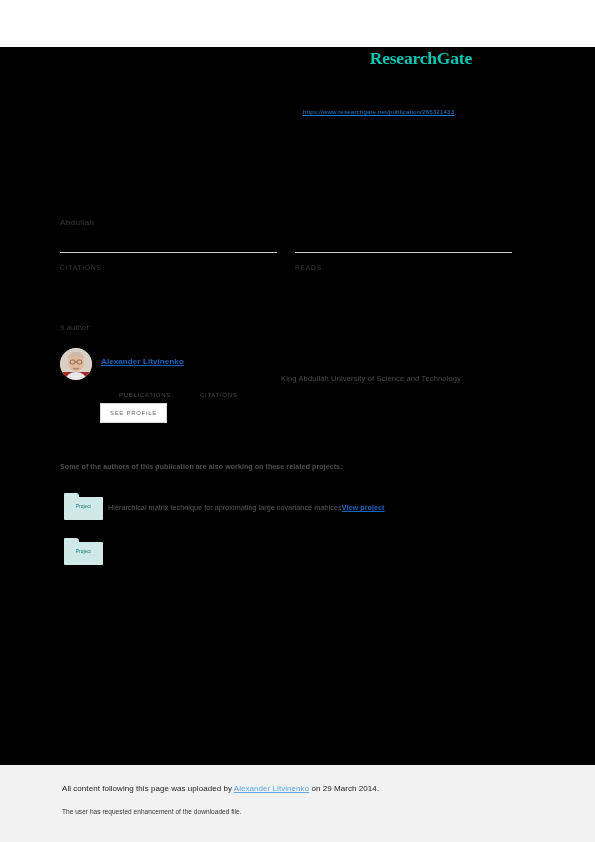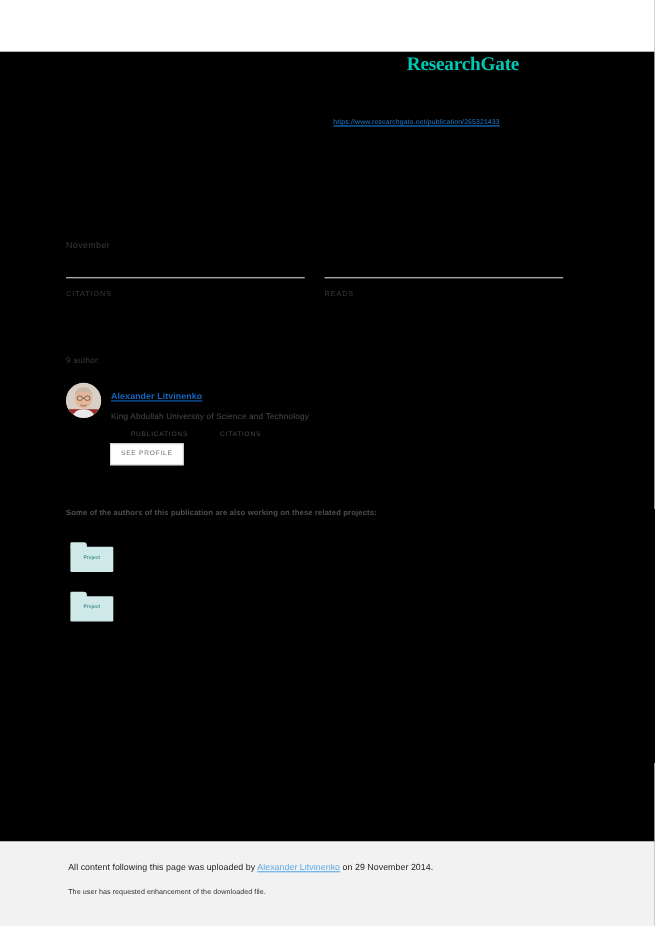--- a/index.html
+++ b/index.html
@@ -157,20 +157,21 @@
     font-size: 8px;
     font-weight: bold;
     color: #1565c0;
     letter-spacing: 0.1px;
   }
   #author-affiliation {
     margin-top: 6px;
     font-size: 7.5px;
     color: #4a4a4a;
     letter-spacing: 0.15px;
+    text-align: right;
   }
   #author-stats {
     margin-top: 9px;
     position: relative;
     height: 12px;
   }
   .astat {
     position: absolute;
     top: 0;
     font-size: 6px;
@@ -298,21 +299,21 @@
   <div id="top-white"></div>
   <div id="black-sheet"></div>
   <div id="footer-strip"></div>
 
   <div id="rg-logo">ResearchGate</div>
 
   <a id="pub-url" href="#">https://www.researchgate.net/publication/265321433</a>
 
   <div id="article-title"></div>
 
-  <div id="article-type">November</div>
+  <div id="article-type">Abdullah</div>
 
   <div class="stat-col citations">
     <div class="stat-value"></div>
     <div class="stat-rule"></div>
     <div class="stat-label">CITATIONS</div>
   </div>
 
   <div class="stat-col reads">
     <div class="stat-value"></div>
     <div class="stat-rule"></div>
@@ -363,29 +364,32 @@
   <div id="see-profile">SEE PROFILE</div>
 
   <div id="projects-heading">Some of the authors of this publication are also working on these related projects:</div>
 
   <div class="project-row p0">
     <div class="folder-icon">
       <div class="tab"></div>
       <div class="body"></div>
       <div class="label">Project</div>
     </div>
+    <div class="project-text">
+      <span>Hierarchical matrix technique for aproximating large covariance matrices</span><a class="project-link" href="#">View project</a>
+    </div>
   </div>
 
   <div class="project-row p1">
     <div class="folder-icon">
       <div class="tab"></div>
       <div class="body"></div>
       <div class="label">Project</div>
     </div>
   </div>
 
   <div id="footer-line-1">
-    <span>All content following this page was uploaded by </span><a class="fl-link" href="#">Alexander Litvinenko</a><span> on 29 November 2014.</span>
+    <span>All content following this page was uploaded by </span><a class="fl-link" href="#">Alexander Litvinenko</a><span> on 29 March 2014.</span>
   </div>
 
   <div id="footer-line-2">The user has requested enhancement of the downloaded file.</div>
 
 </div>
 
 </body></html>

